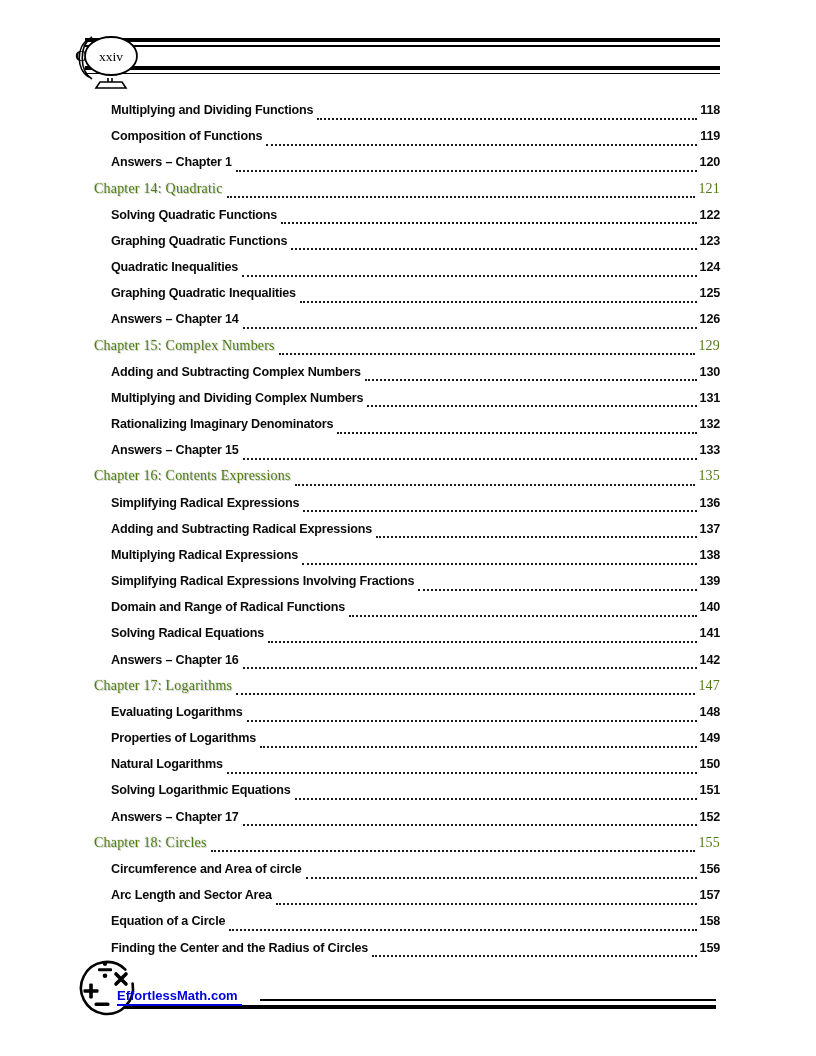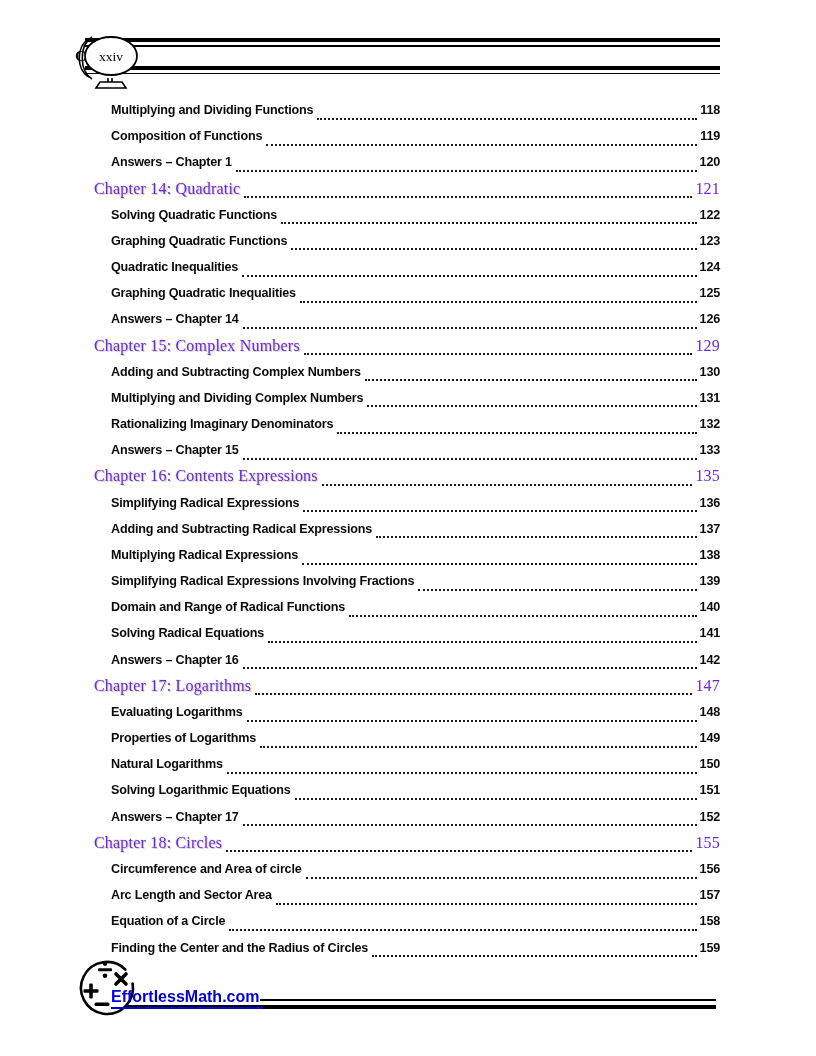--- a/index.html
+++ b/index.html
@@ -40,37 +40,37 @@
   .toc-row .toc-page { line-height:26.18px; }
   .toc-row.section .toc-label,
   .toc-row.section .toc-page {
     font-family:"Liberation Sans", sans-serif;
     font-weight:bold; font-size:12.6px; letter-spacing:-0.2px;
   }
   .toc-row.section { padding-left:17px; }
   .toc-row.chapter .toc-label,
   .toc-row.chapter .toc-page {
     font-family:"Liberation Serif", serif;
-    font-weight:normal; font-size:16px; letter-spacing:.2px;
-    color:#6d28d9;
+    font-weight:normal; font-size:14px; letter-spacing:.2px;
+    color:#4d7c0f;
     text-shadow:1px 1px 0 #d2d2d2, -1px -1px 0 #ededed;
   }
   .toc-row.chapter .toc-page { text-shadow:none; }
   .leader {
     flex:1 1 auto; height:17px; margin:0 3px 0 4px;
     border-bottom:2px dotted #1a1a1a;
   }
   .toc-page { flex:0 0 auto; }
 
   
   .math-logo { position:absolute; left:76px; top:956px; width:66px; height:66px; z-index:3; }
   .footer-link {
-    position:absolute; left:111px; top:988px; z-index:4;
+    position:absolute; left:117px; top:988px; z-index:4;
     font-family:"Liberation Sans", sans-serif;
-    font-weight:bold; font-size:16px;
+    font-weight:bold; font-size:13px;
     text-decoration:none;
     border-bottom:2px solid;
     padding:0 4px 1px 0;
   }
   .footer-thin  { position:absolute; left:260px; top:999px;  width:456px; height:1.5px; background:#000; z-index:1; }
   .footer-thick { position:absolute; left:96px;  top:1005px; width:620px; height:4px;   background:#000; z-index:2; }
 </style>
 </head>
 <body>
 

